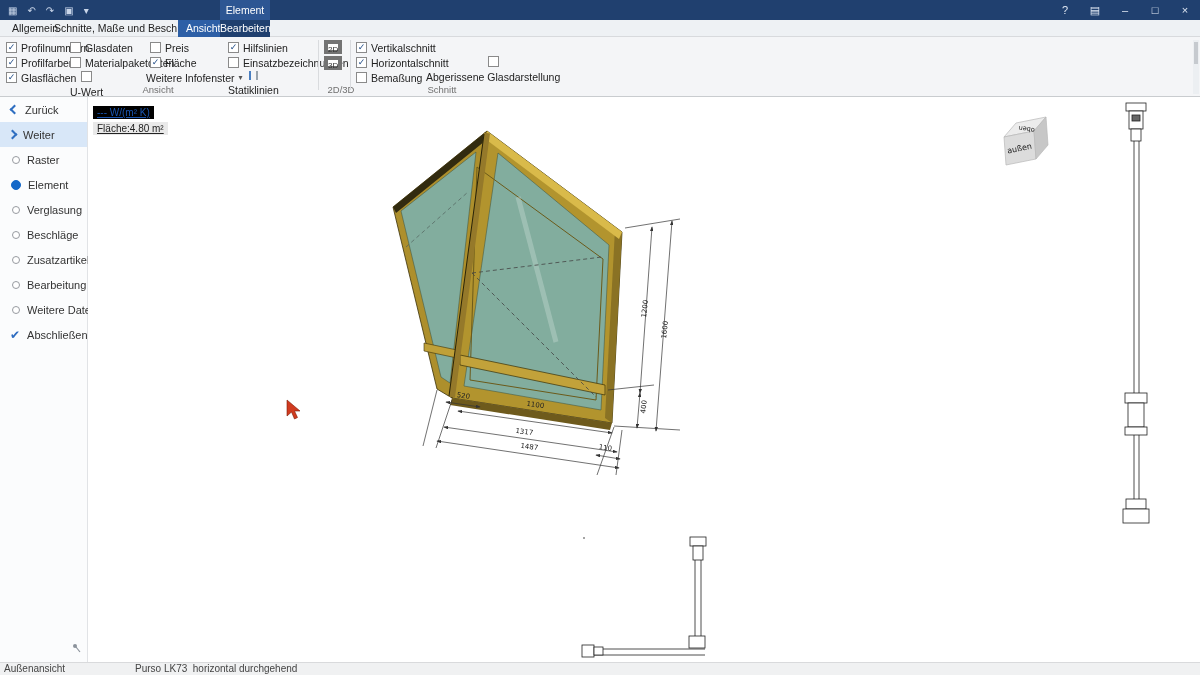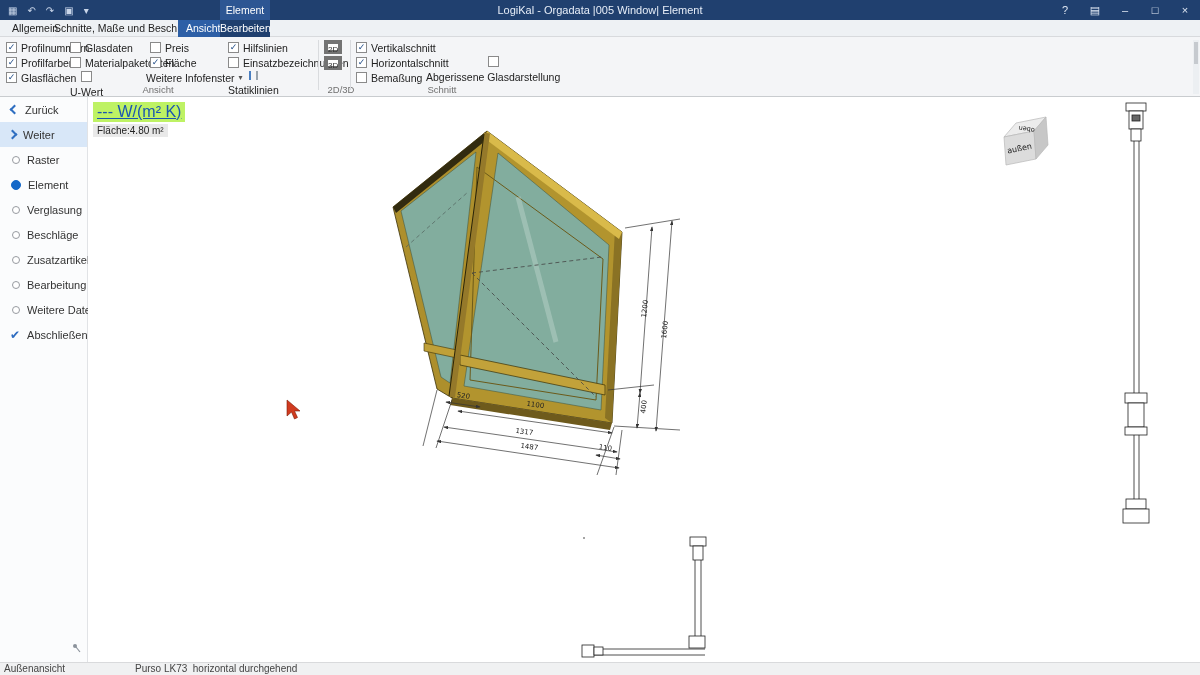--- a/index.html
+++ b/index.html
@@ -41,22 +41,22 @@
   .chev.l{transform:rotate(45deg);margin-left:2px;}
   .chev.r{transform:rotate(225deg);}
   .step-circle{width:8px;height:8px;border:1px solid #979aa0;border-radius:50%;background:#fff;margin-left:3px;flex:none;}
   .step-circle.active{width:10px;height:10px;background:#1468c8;border:1px solid #1468c8;margin-left:2px;}
   .check-glyph{color:#2e6cc0;font-size:12px;margin-left:1px;flex:none;}
   .pin{position:absolute;bottom:5px;right:6px;}
 
   
   .canvas{position:absolute;top:97px;left:88px;right:0;bottom:13px;background:#fff;}
   .chips{position:absolute;left:5px;top:5px;z-index:2;}
-  .uvalue{display:inline-block;background:#bef264;color:#1a56b0;text-decoration:underline;font-size:16px;padding:1px 4px;}
-  .area{display:block;background:#e9e9e9;color:#222;font-size:10px;padding:1px 4px;margin-top:2px;width:max-content;}
+  .uvalue{display:inline-block;background:#000000;color:#1a56b0;text-decoration:underline;font-size:10px;padding:1px 4px;}
+  .area{display:block;background:#e9e9e9;color:#222;font-size:10px;padding:1px 4px;margin-top:2px;width:max-content;text-decoration:underline;}
   .canvas-svg{position:absolute;left:0;top:0;width:1112px;height:565px;}
   .canvas-svg text{font-family:"DejaVu Sans",sans-serif;fill:#222;}
 
   
   .statusbar{position:absolute;left:0;right:0;bottom:0;height:13px;background:#f0f1f2;border-top:1px solid #d9dadc;font-size:10px;color:#444;}
   .sb-view{position:absolute;left:4px;line-height:12px;}
   .sb-profile{position:absolute;left:100px;line-height:12px;white-space:pre;padding-left:35px;}
   .sb-version{position:absolute;right:6px;line-height:12px;margin-top:30px;}
 </style>
 </head>
@@ -64,21 +64,20 @@
 
 <div class="titlebar">
   <div class="qat">
     <span>▦</span>
     <span>↶</span>
     <span>↷</span>
     <span>▣</span>
     <span>▾</span>
   </div>
   <div class="ctx-header">Element</div>
-  <div class="title">LogiKal - Orgadata |005 Window| Element</div>
   <div class="controls">
     <span>?</span>
     <span>▤</span>
     <span>–</span>
     <span>□</span>
     <span>×</span>
   </div>
 </div>
 
 <div class="tabrow">

